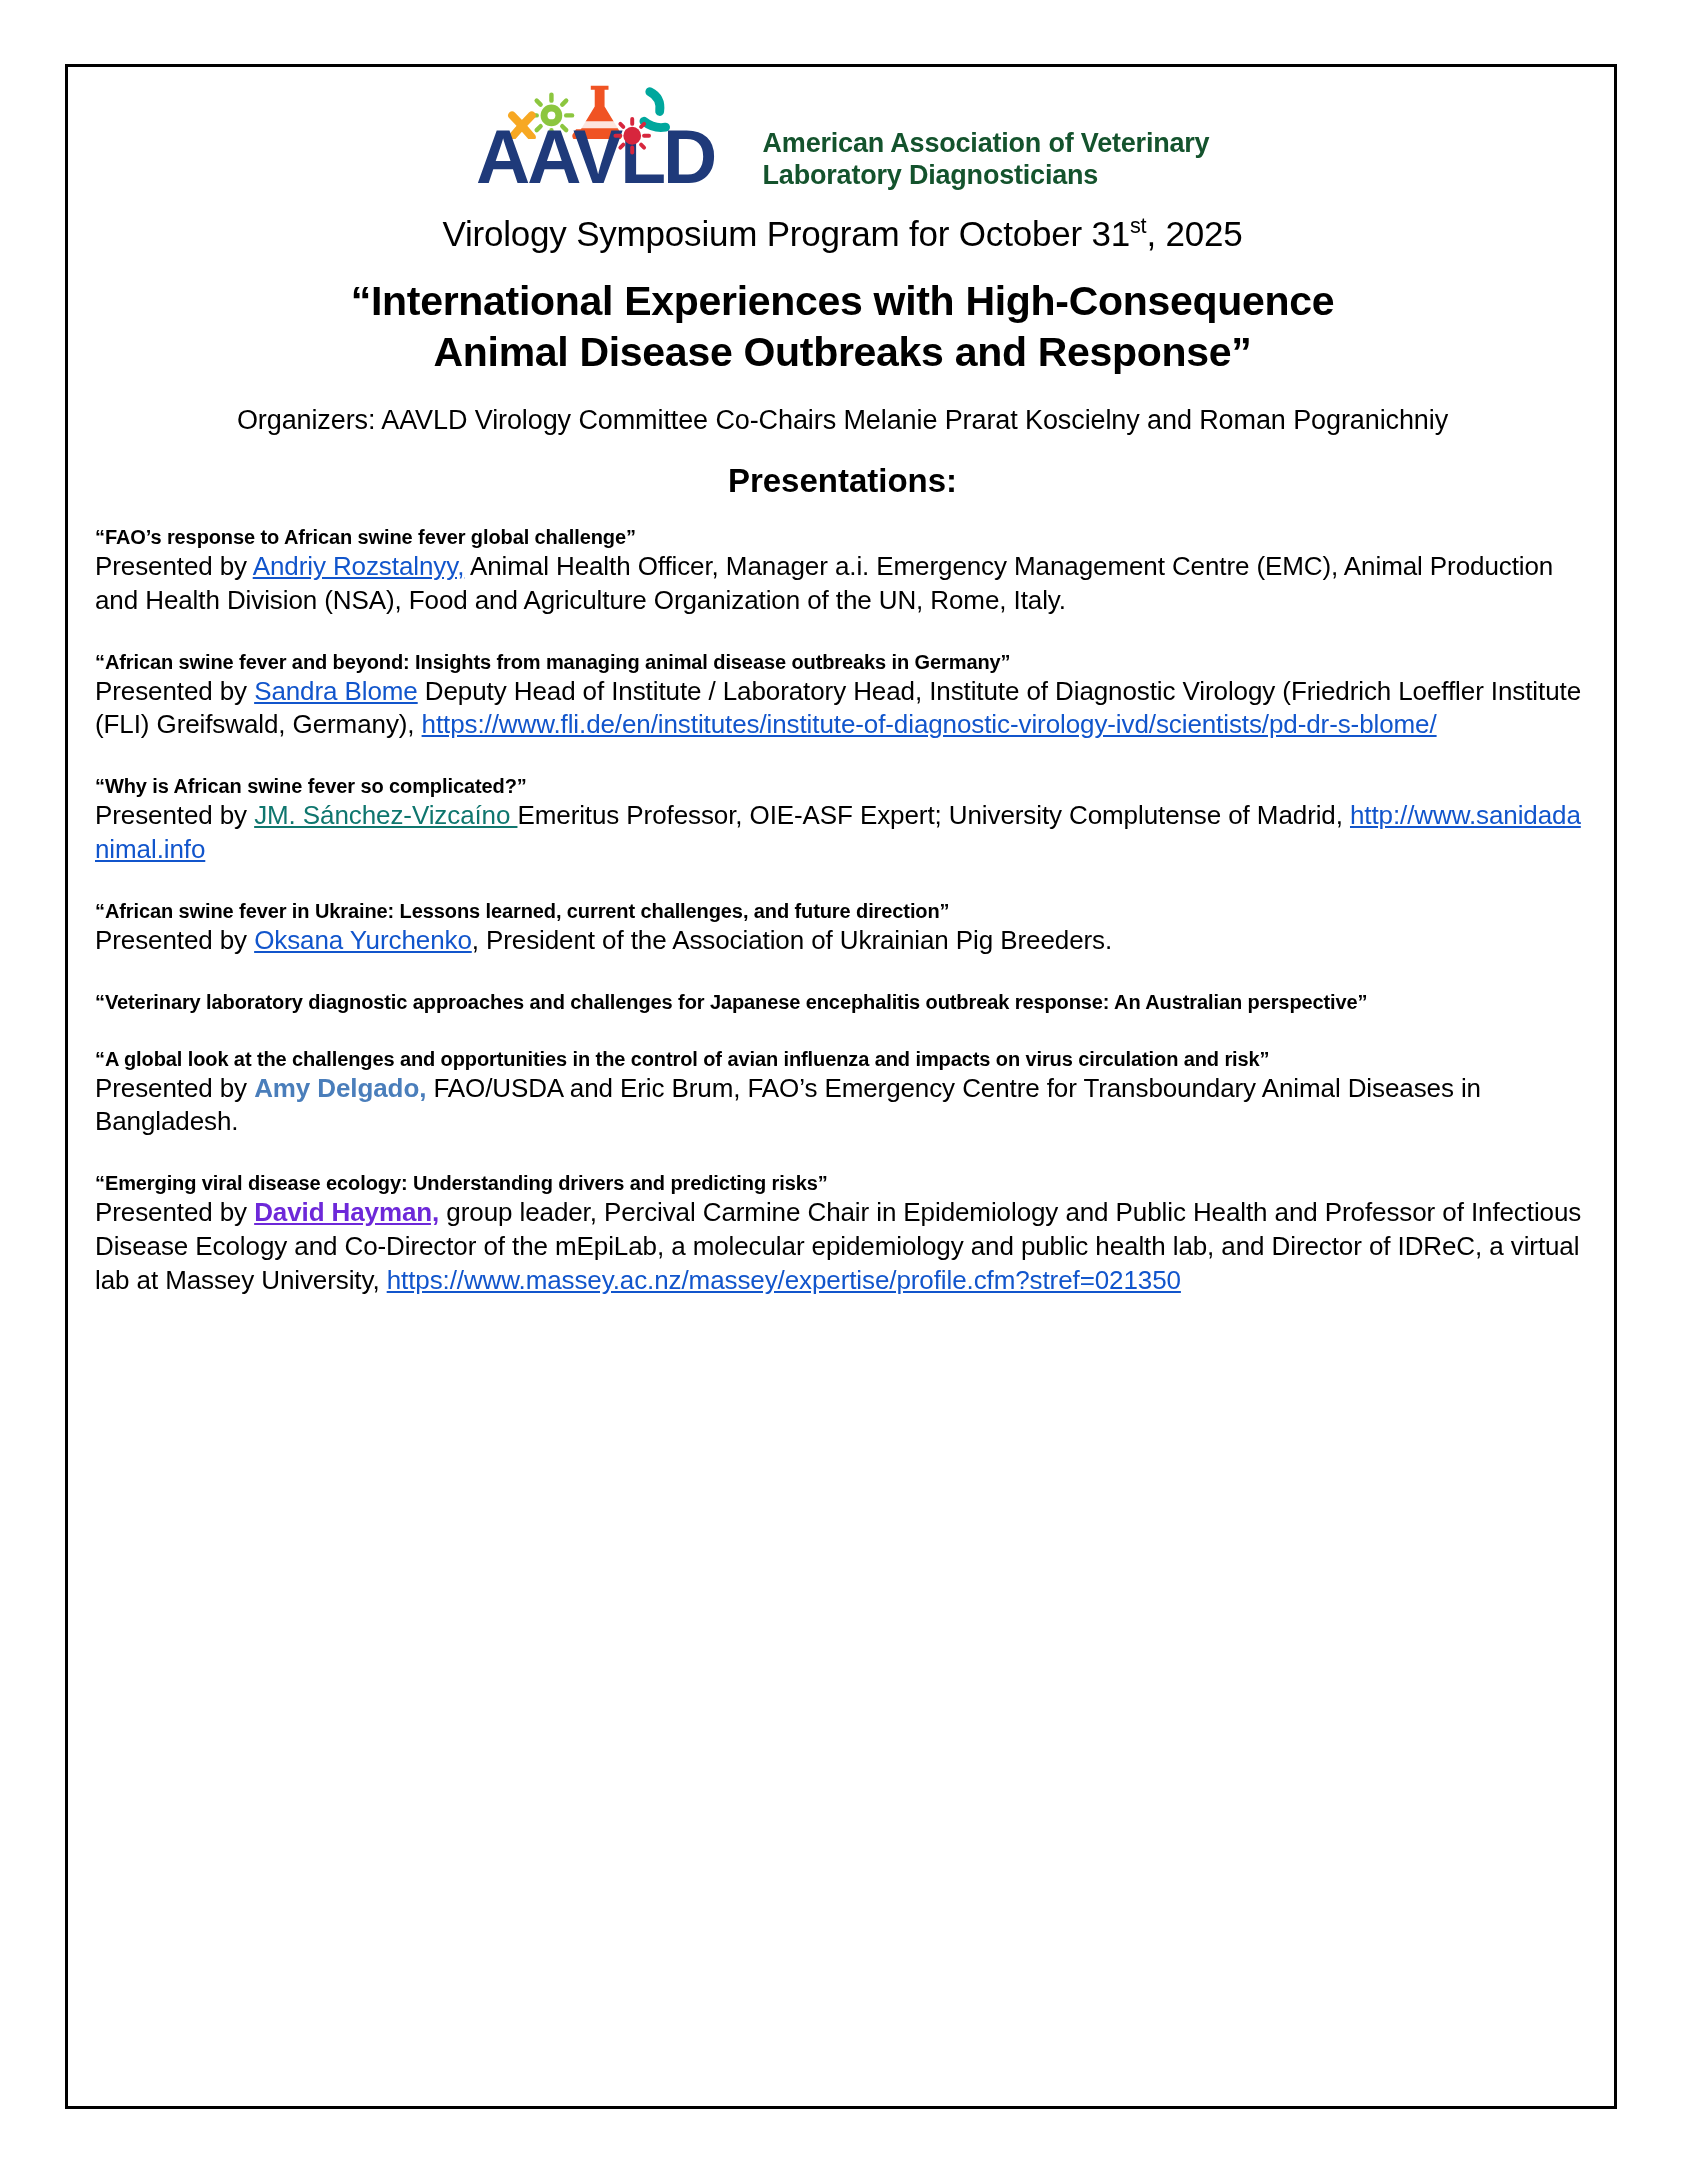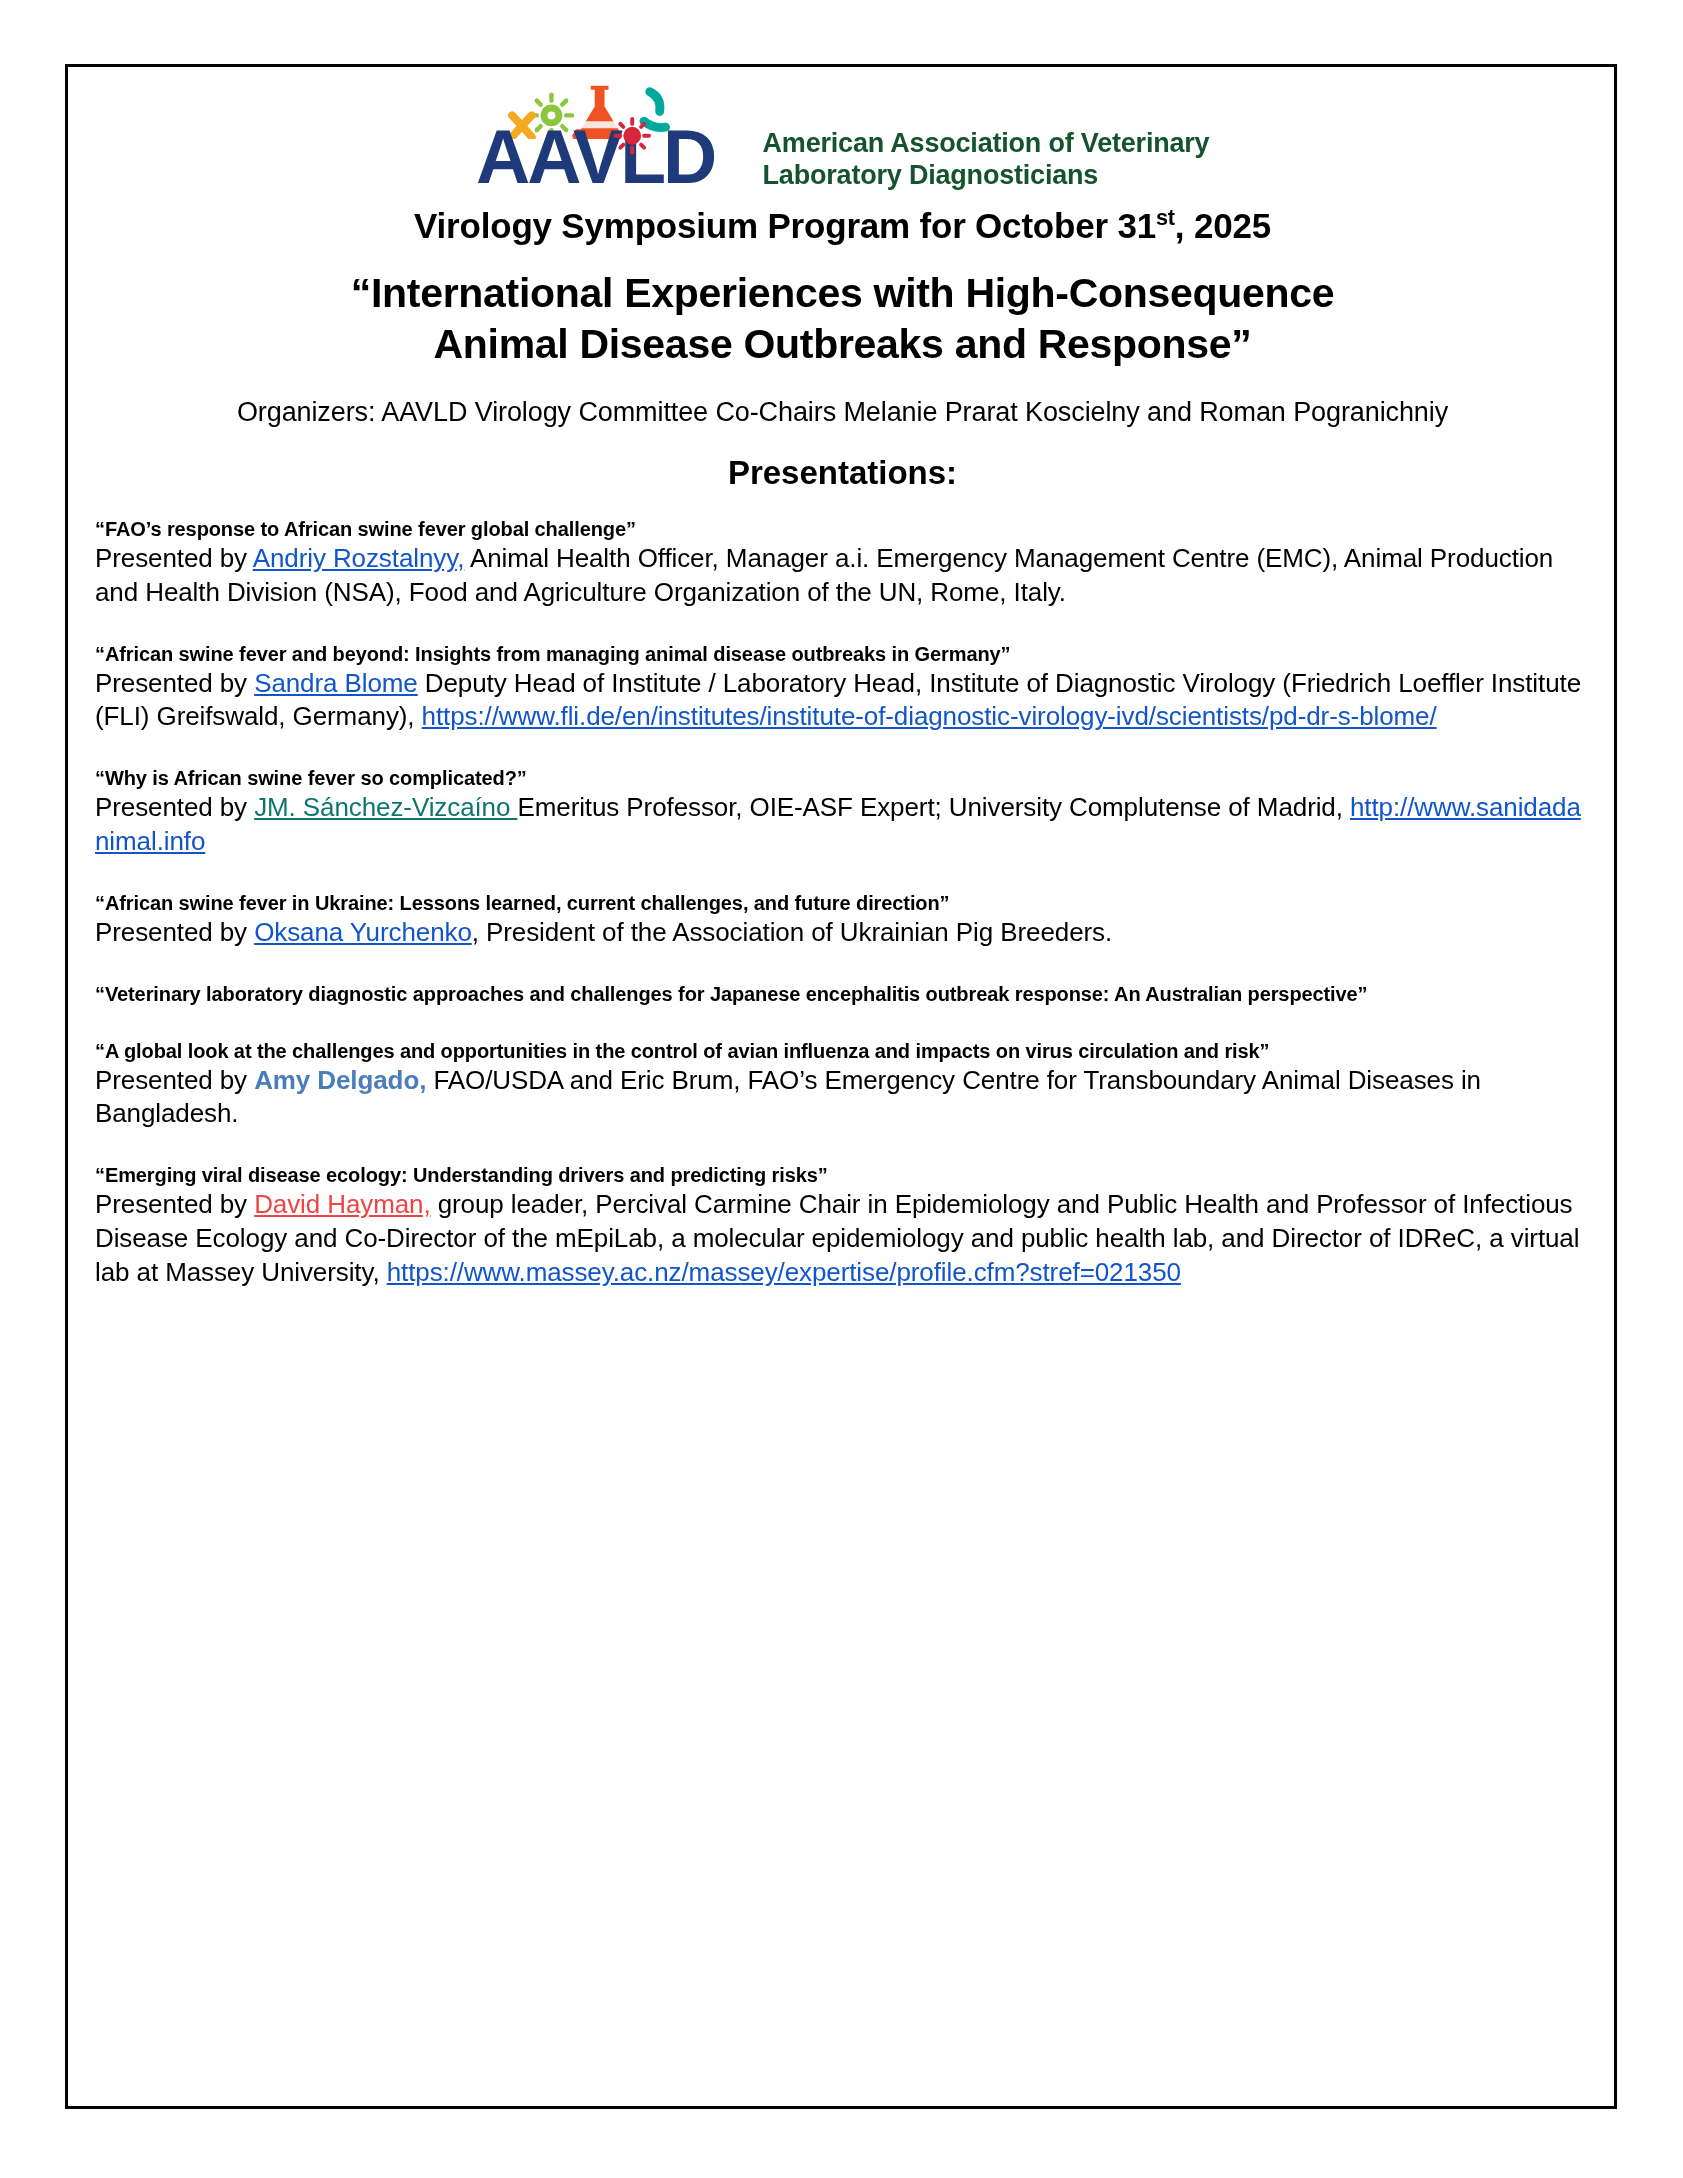--- a/index.html
+++ b/index.html
@@ -67,23 +67,22 @@
     font-weight: 600;
     letter-spacing: -0.2px;
     padding-bottom: 6px;
     white-space: pre-line;
   }
 
   
   .doc-subtitle {
     text-align: center;
     font-size: 35px;
-    margin-top: 8px;
+    margin-top: 16px;
     letter-spacing: -0.2px;
-    font-weight: bold;
   }
   .doc-subtitle sup {
     font-size: 0.62em;
     vertical-align: super;
   }
   .doc-title {
     text-align: center;
     font-weight: bold;
     font-size: 41px;
     line-height: 1.26;
@@ -125,23 +124,23 @@
   a.lnk {
     color: #1155CC;
     text-decoration: underline;
   }
   a.lnk-bold {
     color: #0f766e;
     text-decoration: underline;
     font-weight: normal;
   }
   a.lnk-cyan {
-    color: #ef4444;
-    text-decoration: underline;
-    font-weight: normal;
+    color: #6d28d9;
+    text-decoration: underline;
+    font-weight: bold;
     margin-top: 38px;
   }
   span.name-plain-blue {
     color: #4A7EBB;
     font-weight: bold;
   }
   a.url {
     color: #1155CC;
     text-decoration: underline;
     word-break: break-all;

